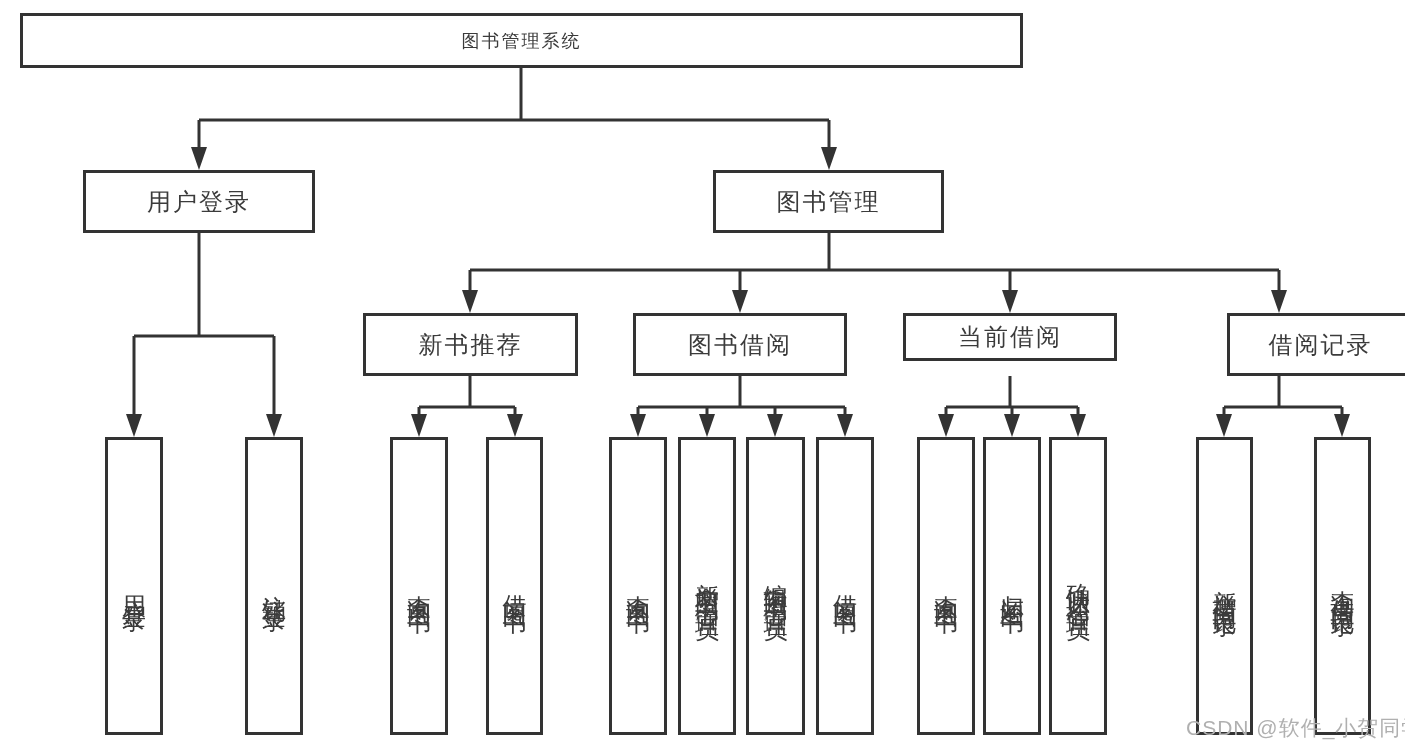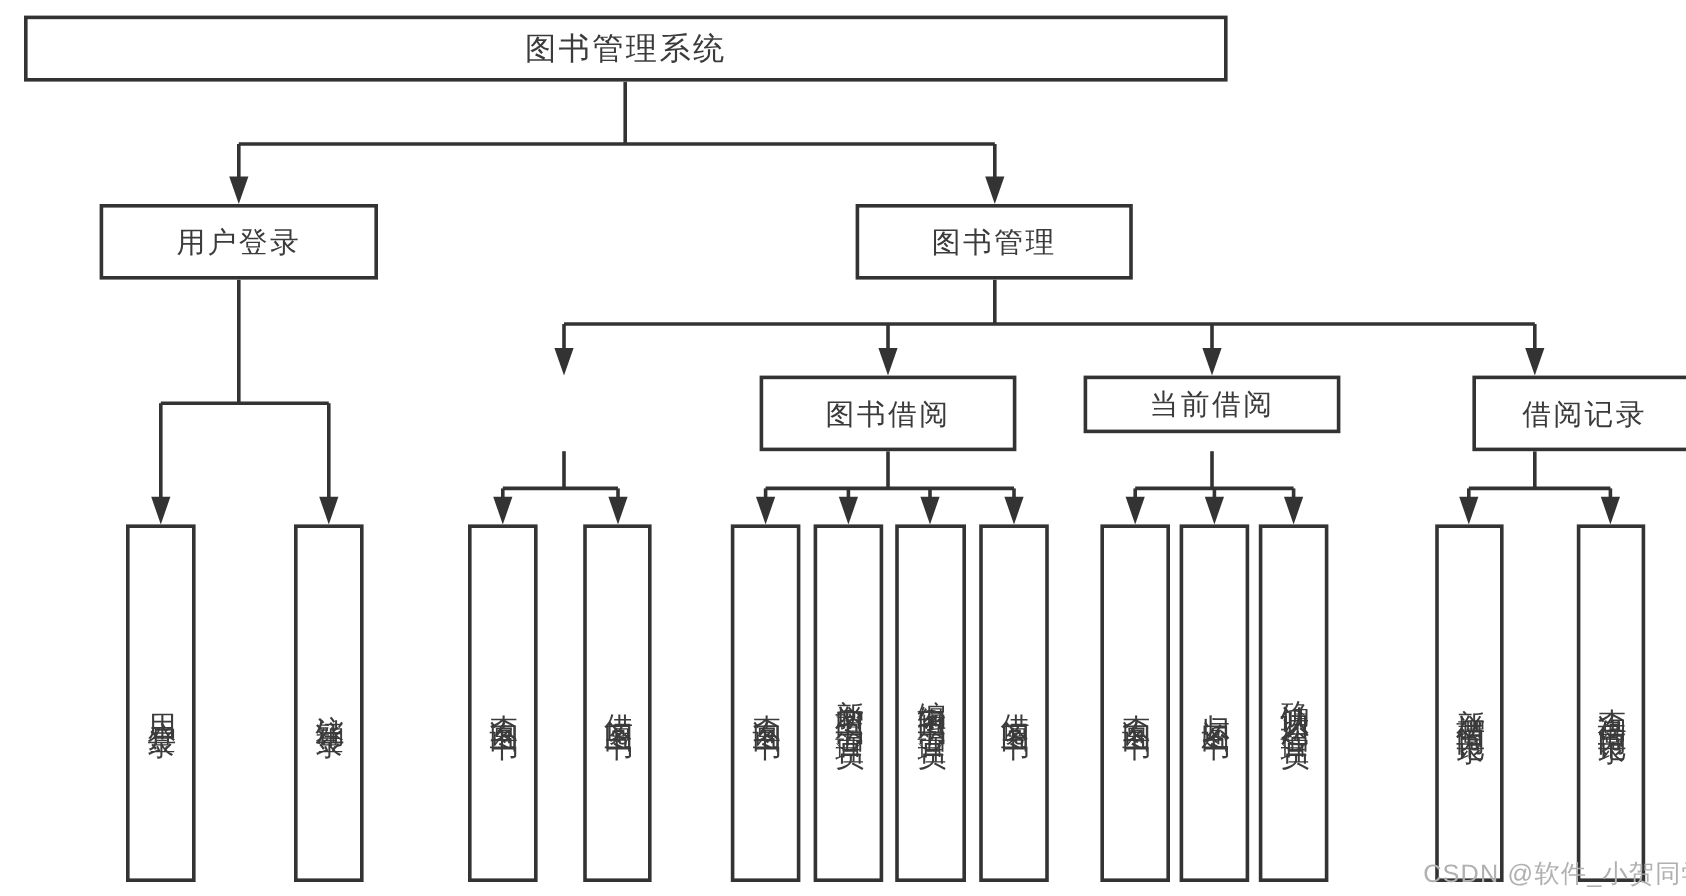--- a/index.html
+++ b/index.html
@@ -40,21 +40,21 @@
     border:3px solid var(--line);
     background:var(--background);
     display:flex;
     align-items:center;
     justify-content:center;
     color:var(--text);
     font-size:24px;
     letter-spacing:2px;
     white-space:nowrap;
   }
-  .box.root{font-size:26px;}
+  .box.root{font-size:18px;}
   .vbox{
     position:absolute;
     box-sizing:border-box;
     border:3px solid var(--line);
     background:var(--background);
     writing-mode:vertical-rl;
     text-orientation:mixed;
     display:flex;
     align-items:center;
     justify-content:center;
@@ -139,20 +139,21 @@
     <polygon points="1216,414 1232,414 1224,437"></polygon>
     <path d="M1342 407 V415"></path>
     <polygon points="1334,414 1350,414 1342,437"></polygon>
   </svg>
 
   <div class="box root" style="left:20px;top:13px;width:1003px;height:55px;">图书管理系统</div>
 
   <div class="box" style="left:83px;top:170px;width:232px;height:63px;">用户登录</div>
   <div class="box" style="left:713px;top:170px;width:231px;height:63px;font-family:Liberation Mono, monospace;">图书管理</div>
 
+  <div class="box" style="left:363px;top:313px;width:215px;height:63px;">新书推荐</div>
   <div class="box" style="left:633px;top:313px;width:214px;height:63px;">图书借阅</div>
   <div class="box" style="left:903px;top:313px;width:214px;height:48px;">当前借阅</div>
   <div class="box" style="left:1227px;top:313px;width:187px;height:63px;">借阅记录</div>
 
   <div class="vbox" style="left:105px;top:437px;width:58px;height:298px;">用户登录</div>
   <div class="vbox" style="left:245px;top:437px;width:58px;height:298px;">注销登录</div>
 
   <div class="vbox" style="left:390px;top:437px;width:58px;height:298px;">查询图书</div>
   <div class="vbox" style="left:486px;top:437px;width:57px;height:298px;">借阅图书</div>
 

